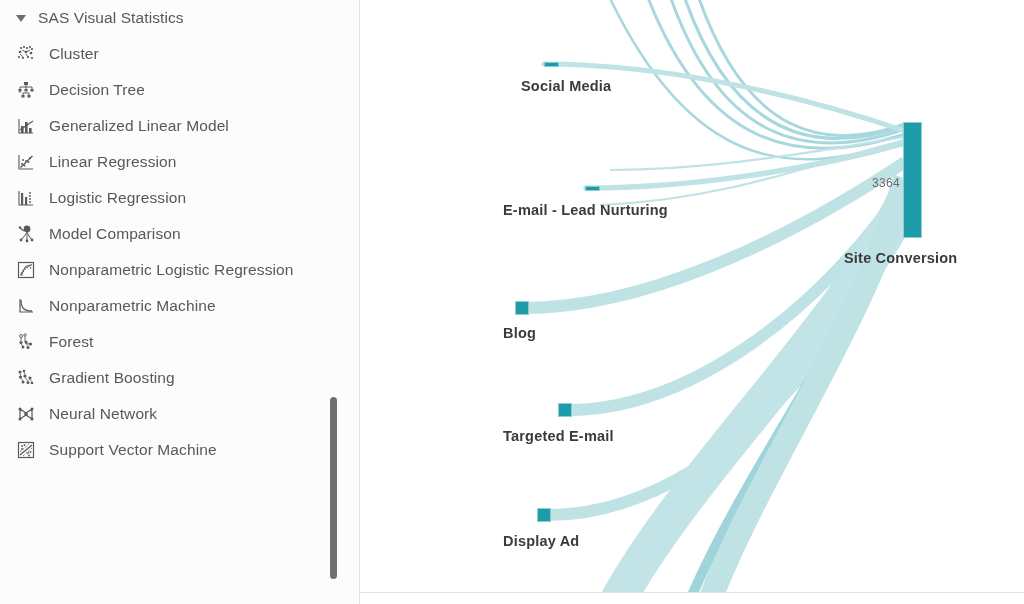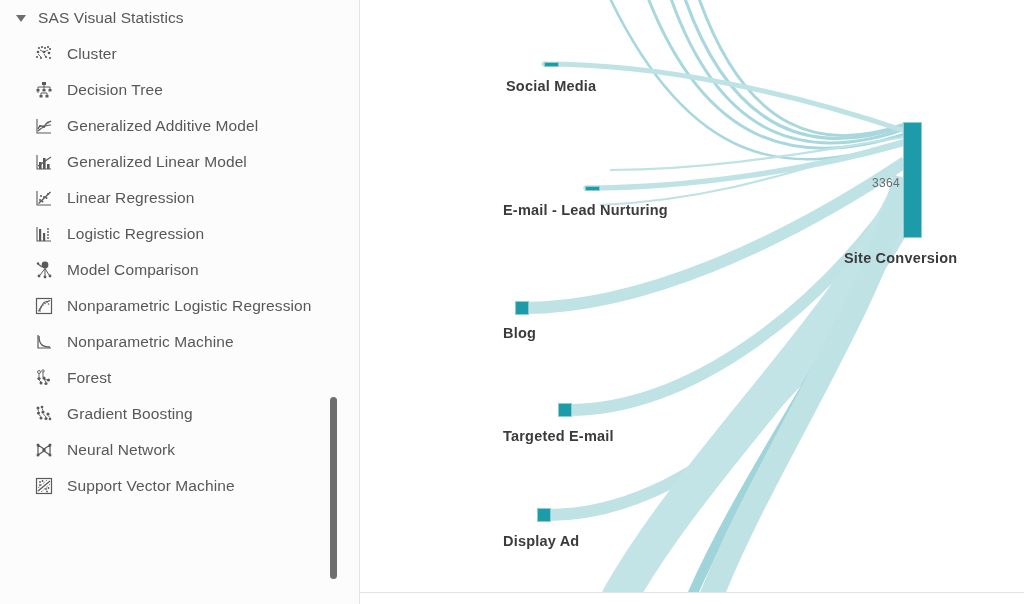--- a/index.html
+++ b/index.html
@@ -50,21 +50,21 @@
     color: #58585a;
     letter-spacing: .1px;
     white-space: nowrap;
     overflow: hidden;
   }
 
   .nav-item {
     display: flex;
     align-items: center;
     height: 36px;
-    padding-left: 34px;
+    padding-left: 16px;
     cursor: pointer;
     user-select: none;
   }
   .nav-icon {
     width: 20px; height: 20px;
     flex: 0 0 20px;
     margin-right: 13px;
     display: flex;
     align-items: center;
     justify-content: center;
@@ -181,37 +181,20 @@
               <rect x="14.5" y="9" width="3" height="2.5" stroke-width="0"></rect>
               <path d="M4 11.5 L4 13 M7 13 L13 13 M7 13 L7 15 M13 13 L13 15" stroke-width="1" fill="none"></path>
               <rect x="5.5" y="15" width="3" height="2.5" stroke-width="0"></rect>
               <rect x="11.5" y="15" width="3" height="2.5" stroke-width="0"></rect>
             </g>
           </svg>
         </span>
         <span class="nav-label">Decision Tree</span>
       </div>
 
-      <div class="nav-item">
-        <span class="nav-icon">
-          <svg width="20" height="20" viewBox="0 0 20 20">
-            <g fill="none" stroke="#5a5a5c" stroke-width="1.1">
-              <path d="M3 3 L3 17 L17 17"></path>
-              <path d="M4 13 C7 6, 9 14, 12 8 C14 5, 15 7, 17 5" stroke-width="1.4"></path>
-              <path d="M4 15 C8 12, 10 9, 17 9" stroke-width="1.2"></path>
-            </g>
-            <g fill="#5a5a5c">
-              <circle cx="6" cy="10" r="1"></circle>
-                <circle cx="10" cy="11" r="1"></circle>
-                <circle cx="14" cy="6.5" r="1"></circle>
-            </g>
-          </svg>
-        </span>
-        <span class="nav-label">Generalized Additive Model</span>
-      </div>
 
       <div class="nav-item">
         <span class="nav-icon">
           <svg width="20" height="20" viewBox="0 0 20 20">
             <g fill="none" stroke="#5a5a5c" stroke-width="1.1">
               <path d="M3 3 L3 17 L17 17"></path>
             </g>
             <g fill="#5a5a5c">
               <rect x="5" y="10" width="2.6" height="7"></rect>
               <rect x="9" y="6" width="2.6" height="11"></rect>
@@ -428,21 +411,21 @@
       </g>
     </svg>
 
     <div class="node-rect" style="left:184px; top:62px; width:15px; height:5px;"></div>
     <div class="node-rect" style="left:225px; top:186px; width:15px; height:5px;"></div>
     <div class="node-rect" style="left:155px; top:301px; width:14px; height:14px;"></div>
     <div class="node-rect" style="left:198px; top:403px; width:14px; height:14px;"></div>
     <div class="node-rect" style="left:177px; top:508px; width:14px; height:14px;"></div>
     <div class="node-rect" style="left:543px; top:122px; width:19px; height:116px;"></div>
 
-    <div class="node-label" style="left:146px; top:78px;">Social Media</div>
+    <div class="node-label" style="left:161px; top:78px;">Social Media</div>
     <div class="node-label" style="left:143px; top:202px;">E-mail - Lead Nurturing</div>
     <div class="node-label" style="left:143px; top:325px;">Blog</div>
     <div class="node-label" style="left:143px; top:428px;">Targeted E-mail</div>
     <div class="node-label" style="left:143px; top:533px;">Display Ad</div>
     <div class="node-label" style="left:484px; top:250px;">Site Conversion</div>
 
     <div class="value-label" style="left:512px; top:176px;">3364</div>
 
     <div id="canvas-bottom-rule"></div>
   </div>

